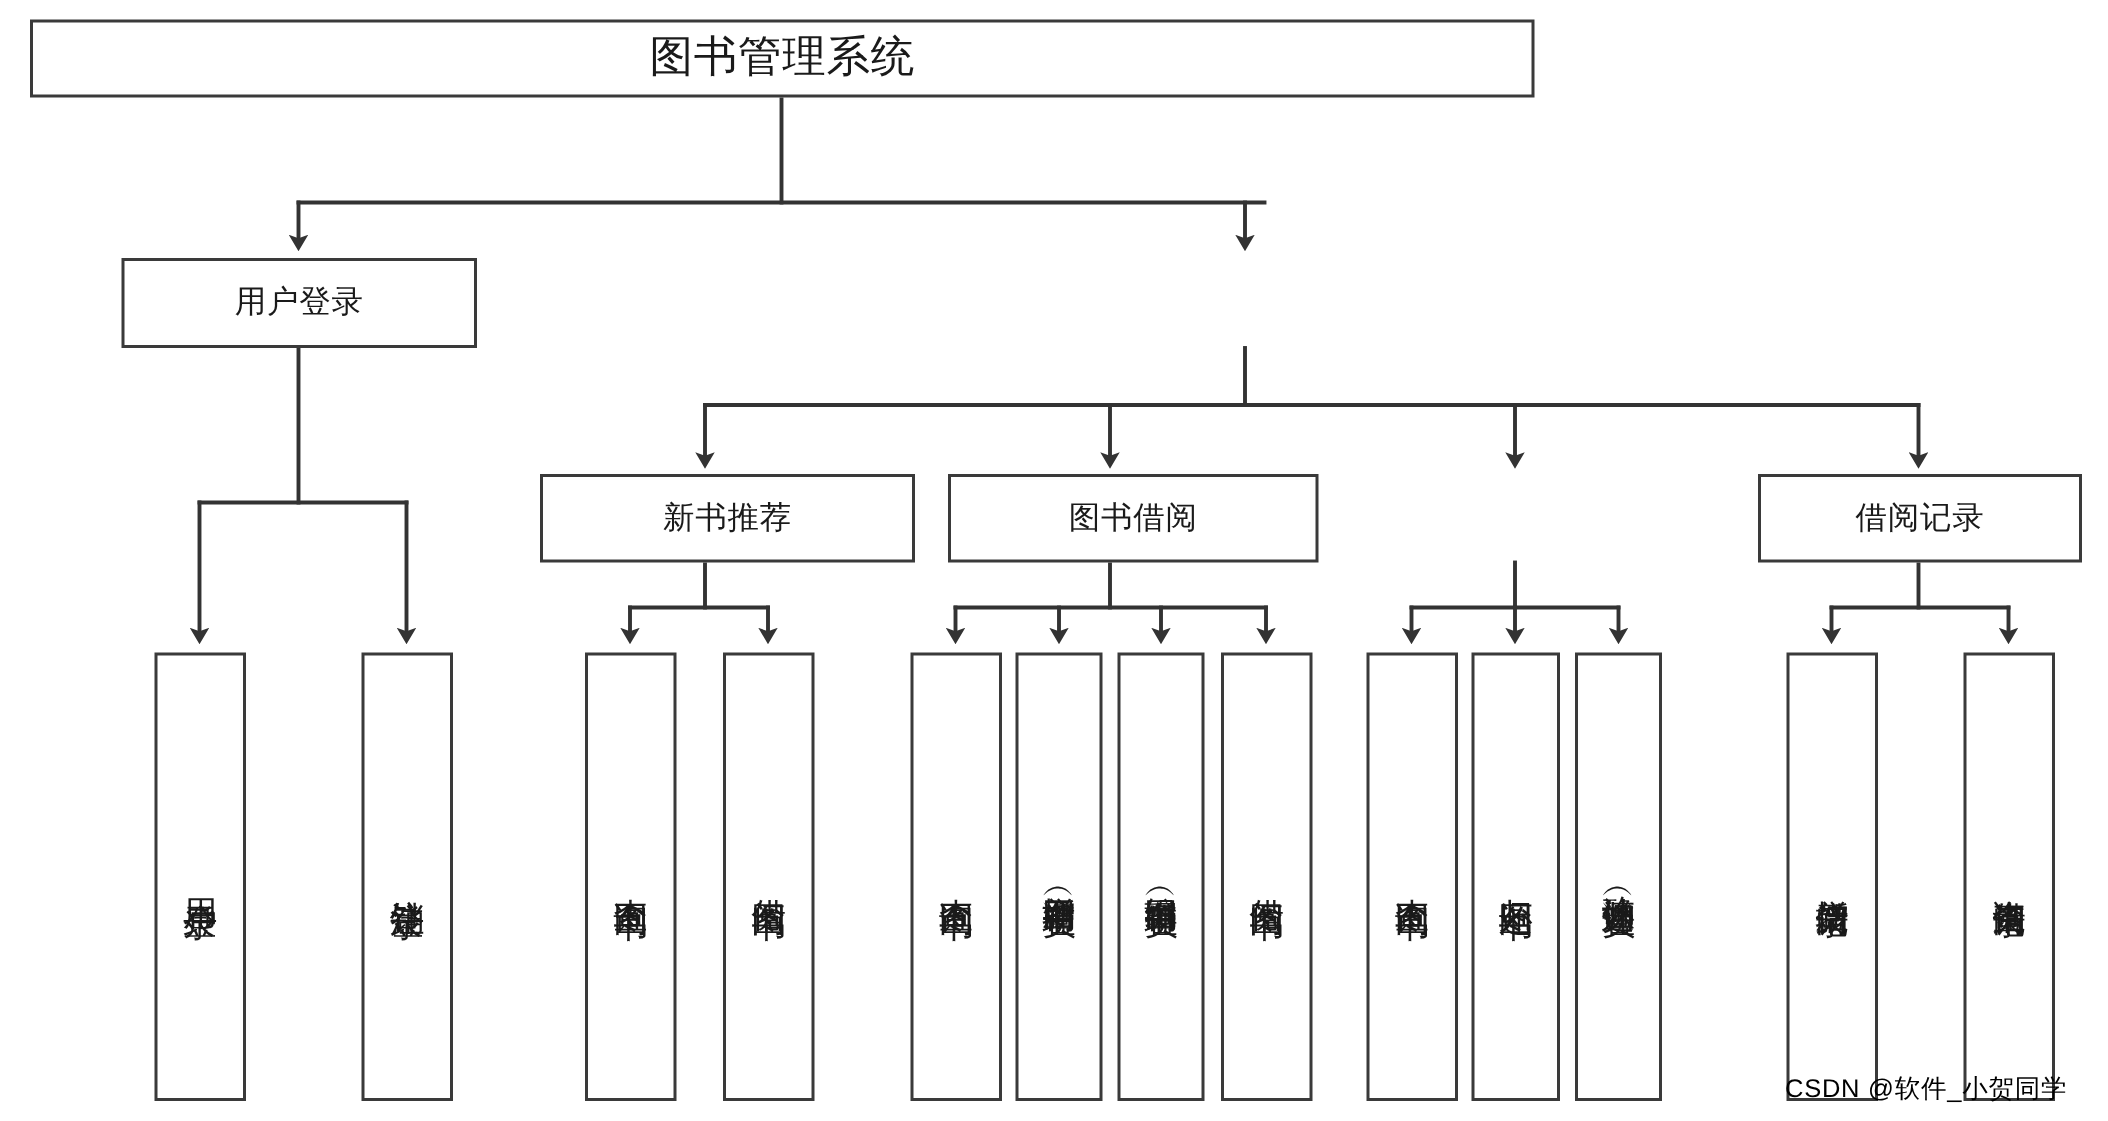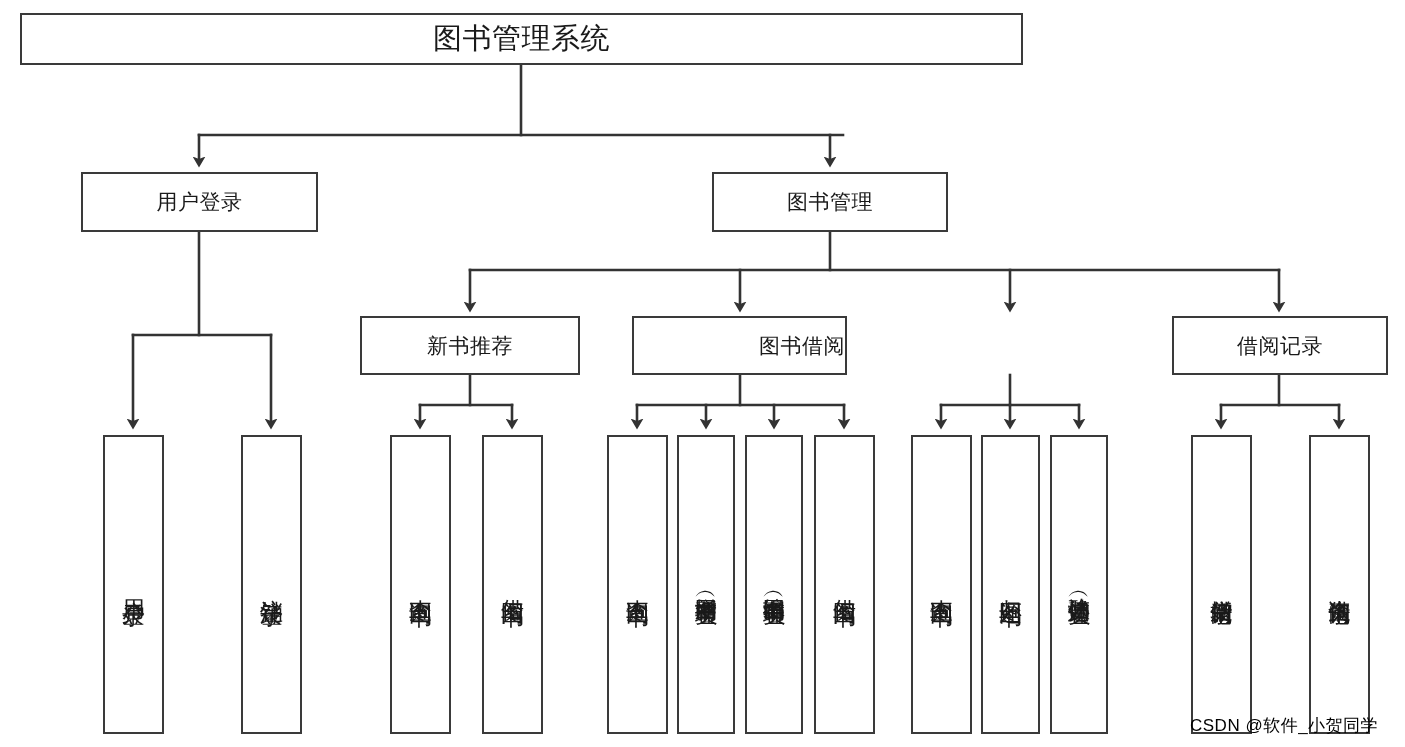--- a/index.html
+++ b/index.html
@@ -132,28 +132,25 @@
     </g>
   </svg>
 
   <div class="node h" id="n-root" style="left:20px; top:13px; width:1003px; height:52px;">
     <span class="lbl">图书管理系统</span>
   </div>
 
   <div class="node h" style="left:81px; top:172px; width:237px; height:60px;">
     <span class="lbl">用户登录</span>
   </div>
-  <div class="node h" style="left:712px; top:172px; width:236px; height:60px;">
-    <span class="lbl">图书管理</span>
-  </div>
-
-  <div class="node h" style="left:360px; top:316px; width:220px; height:59px;">
+
+  <div class="node h" style="left:360px; top:316px; width:250px; height:59px;">
     <span class="lbl">新书推荐</span>
   </div>
-  <div class="node h" style="left:632px; top:316px; width:215px; height:59px;justify-content:flex-end;">
+  <div class="node h" style="left:632px; top:316px; width:247px; height:59px;">
     <span class="lbl">图书借阅</span>
   </div>
   <div class="node h" style="left:1172px; top:316px; width:216px; height:59px;">
     <span class="lbl">借阅记录</span>
   </div>
 
   <div class="node v" style="left:103px; top:435px; width:61px; height:299px;">
     <span class="lbl">用户登录</span>
   </div>
   <div class="node v" style="left:241px; top:435px; width:61px; height:299px;">

